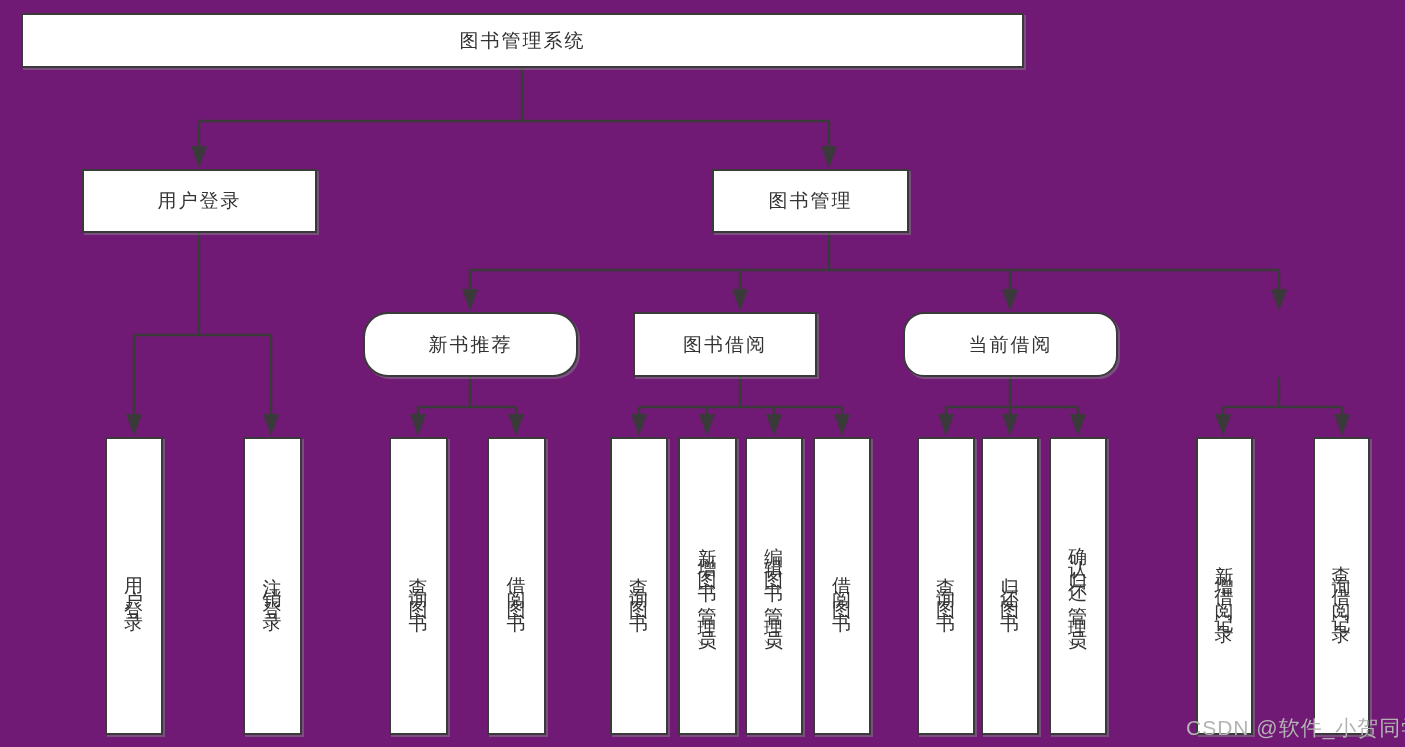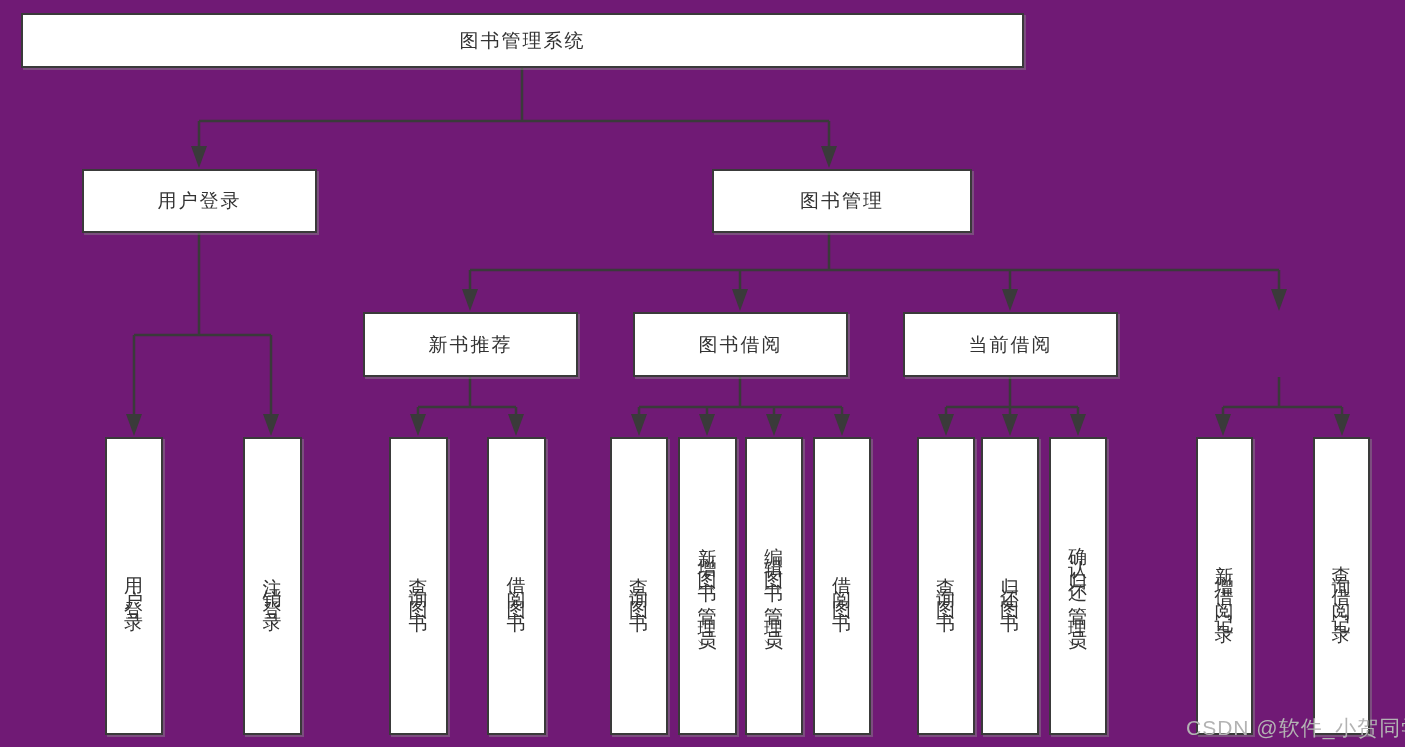--- a/index.html
+++ b/index.html
@@ -92,31 +92,31 @@
       </g>
   </svg>
 
   <div class="node" style="left:21px; top:13px; width:1003px; height:55px;">
     <span>图书管理系统</span>
   </div>
 
   <div class="node" style="left:82px; top:169px; width:235px; height:64px;">
     <span>用户登录</span>
   </div>
-  <div class="node" style="left:712px; top:169px; width:260px; height:64px;">
+  <div class="node" style="left:712px; top:169px; width:197px; height:64px;">
     <span>图书管理</span>
   </div>
 
-  <div class="node" style="left:363px; top:312px; width:215px; height:65px;">
+  <div class="node" style="left:363px; top:312px; width:215px; height:65px;border-radius:25px;">
     <span>新书推荐</span>
   </div>
-  <div class="node" style="left:633px; top:312px; width:215px; height:65px;">
+  <div class="node" style="left:633px; top:312px; width:184px; height:65px;">
     <span>图书借阅</span>
   </div>
-  <div class="node" style="left:903px; top:312px; width:215px; height:65px;">
+  <div class="node" style="left:903px; top:312px; width:215px; height:65px;border-radius:21px;">
     <span>当前借阅</span>
   </div>
 
   <div class="node leaf" style="left:105px; top:437px; width:58px; height:298px;">
     <span>用户登录</span>
   </div>
   <div class="node leaf" style="left:243px; top:437px; width:59px; height:298px;">
     <span>注销登录</span>
   </div>
 

